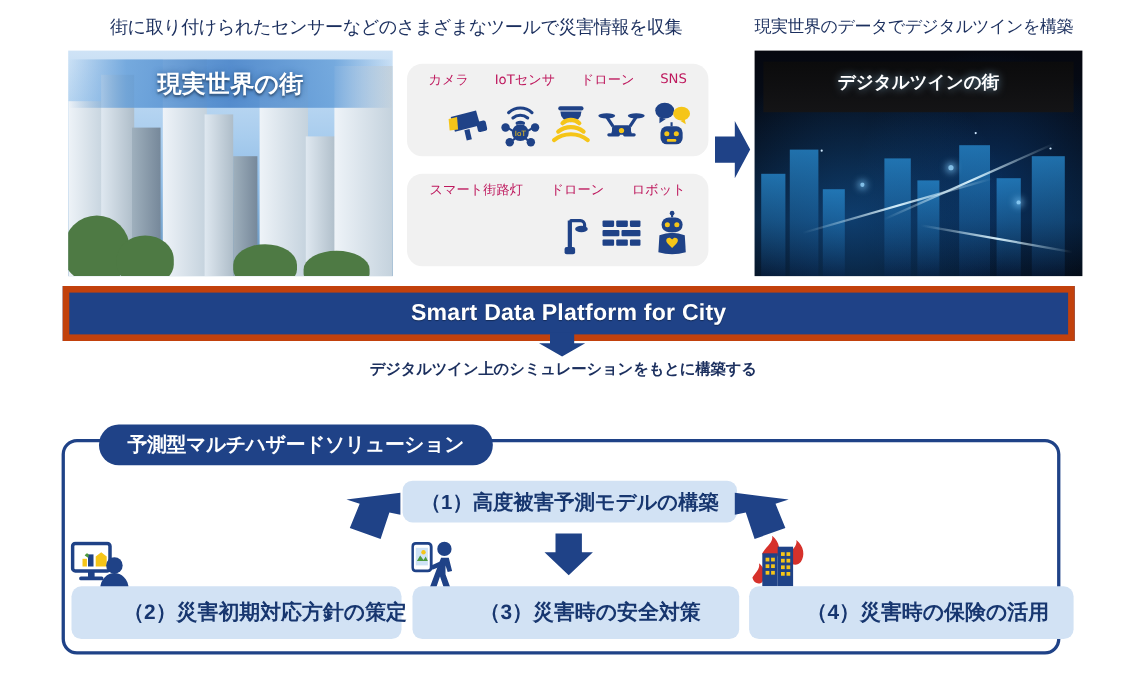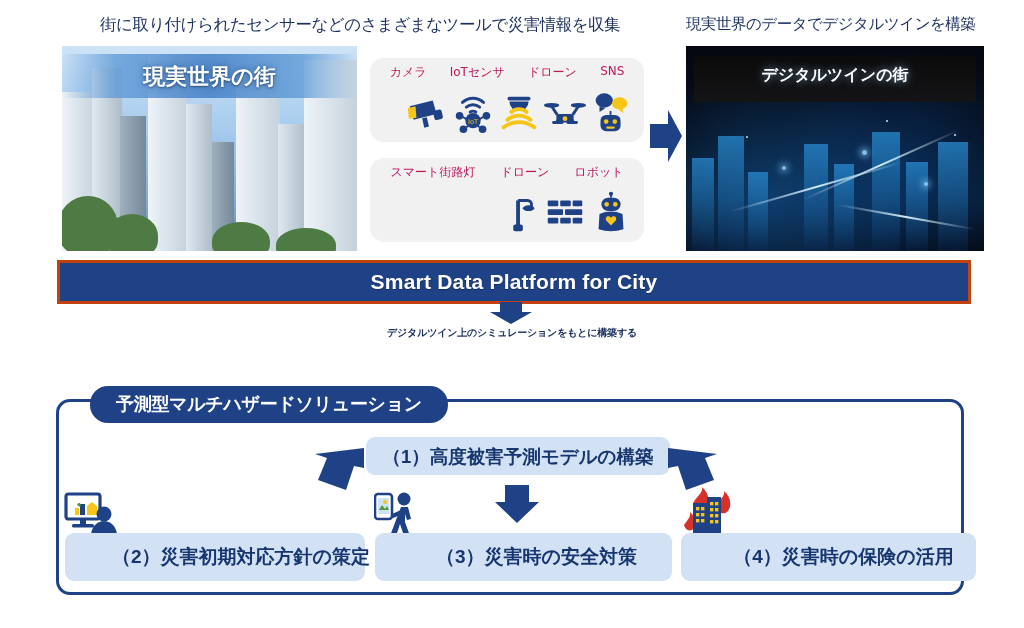--- a/index.html
+++ b/index.html
@@ -98,35 +98,35 @@
   }
   .ticon{width:46px;height:46px;display:block;}
 
   
   #arrow-right{position:absolute;left:648px;top:104px;width:36px;height:64px;}
 
   
   #platform-bar{
     position:absolute;left:57px;top:260px;width:908px;height:38px;
     background:#1f4287;
-    border:3px solid #c2410c;
+    border:6px solid #c2410c;
     display:flex;align-items:center;justify-content:center;
   }
   #platform-bar .txt{
     color:#ffffff;font-size:21px;font-weight:bold;letter-spacing:.2px;
     text-shadow:0 1px 1px rgba(0,0,0,.35);
   }
 
   #arrow-down-main{position:absolute;left:489px;top:301px;width:44px;height:24px;}
 
   
   #mid-desc{
     position:absolute;left:0;right:0;top:326px;
     text-align:center;color:#1b2f5e;font-weight:bold;
-    font-size:10px;line-height:1.42;letter-spacing:-0.2px;
+    font-size:14px;line-height:1.42;letter-spacing:-0.2px;
   }
 
   
   #bottom-frame{
     position:absolute;left:56px;top:399px;width:908px;height:196px;
     border:3px solid #1f4287;border-radius:14px;background:#ffffff;
     box-sizing:border-box;
   }
   #solution-pill{
     position:absolute;left:90px;top:386px;

